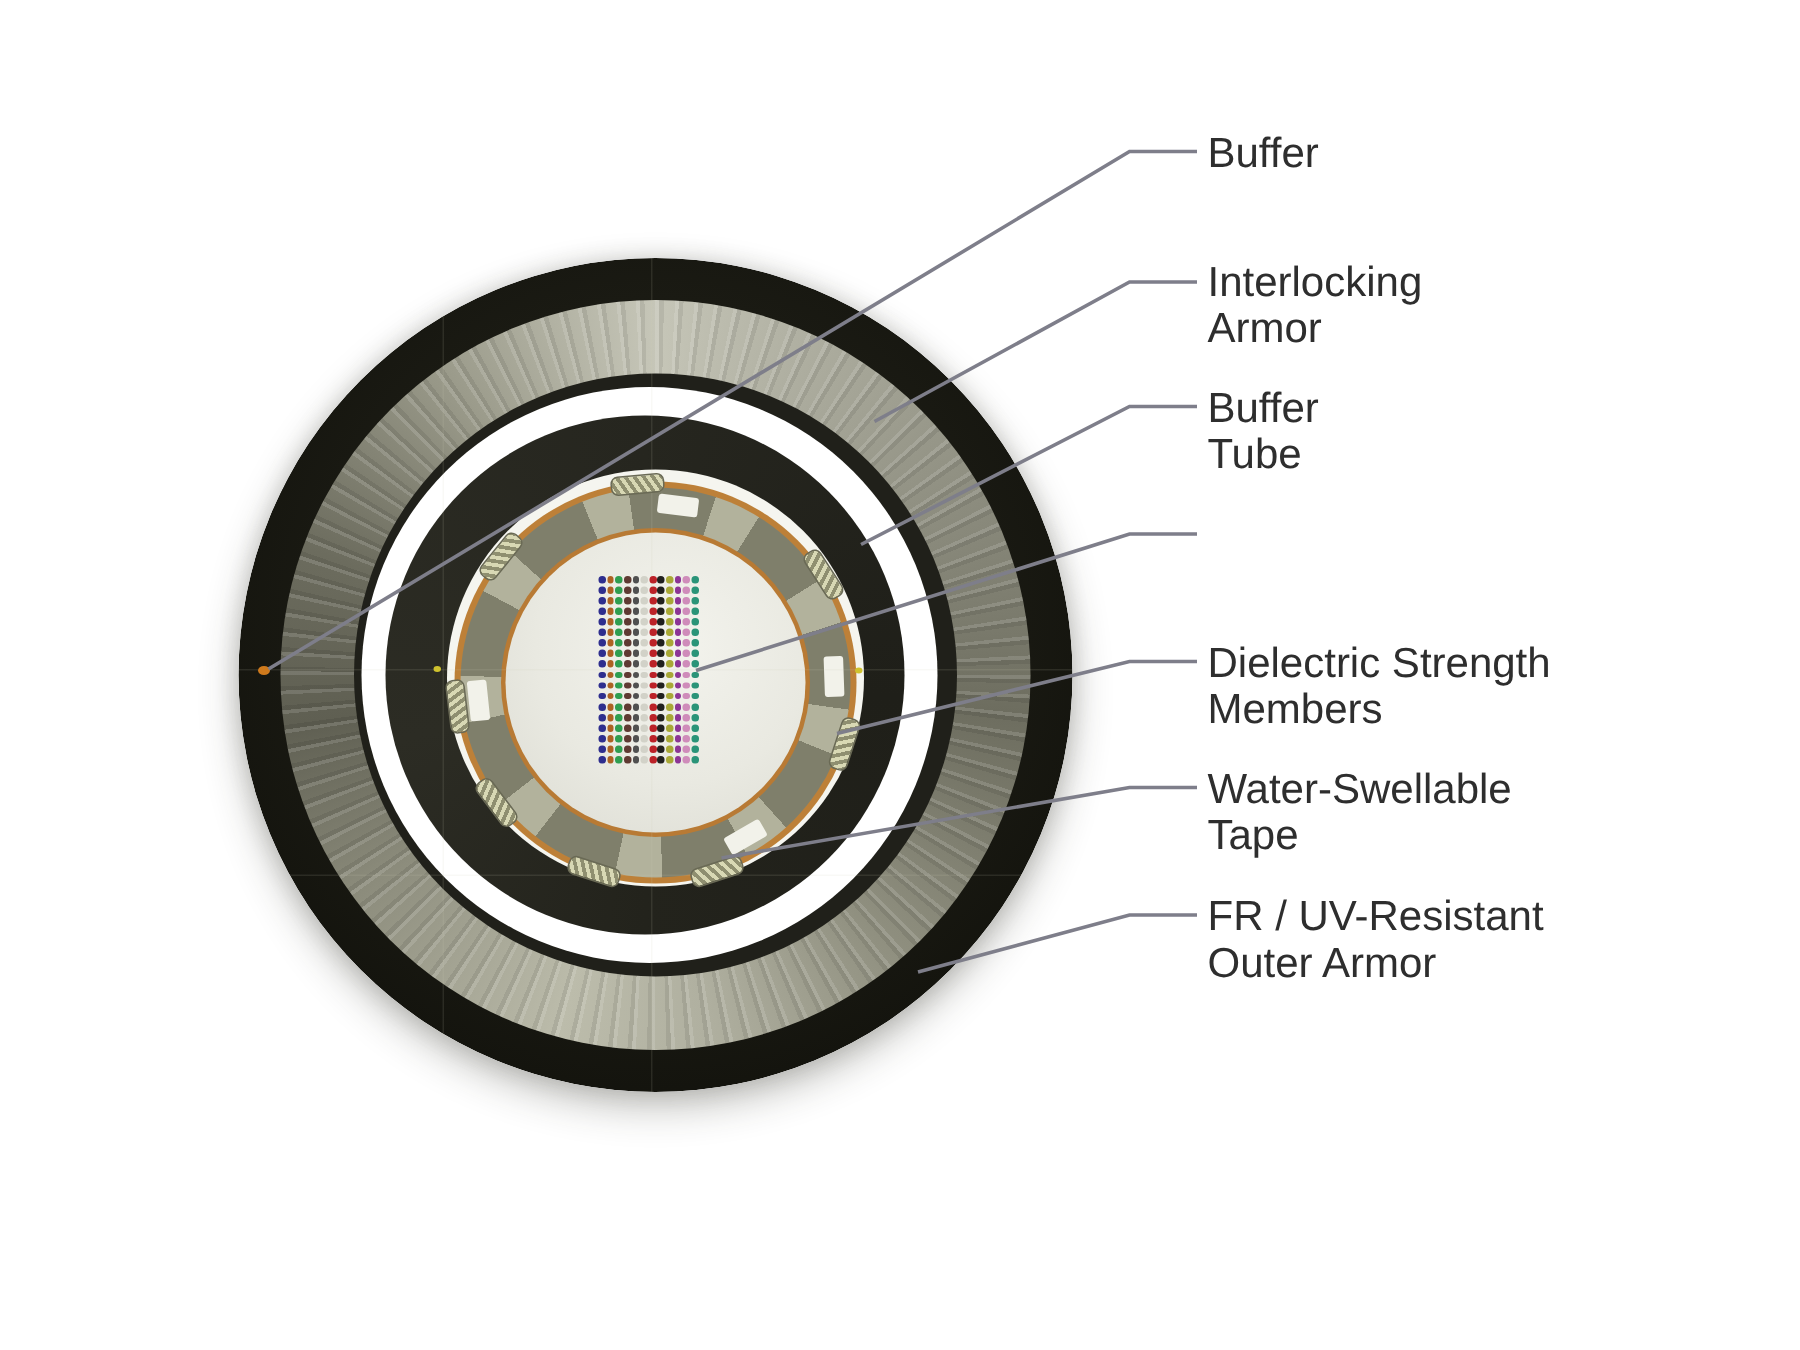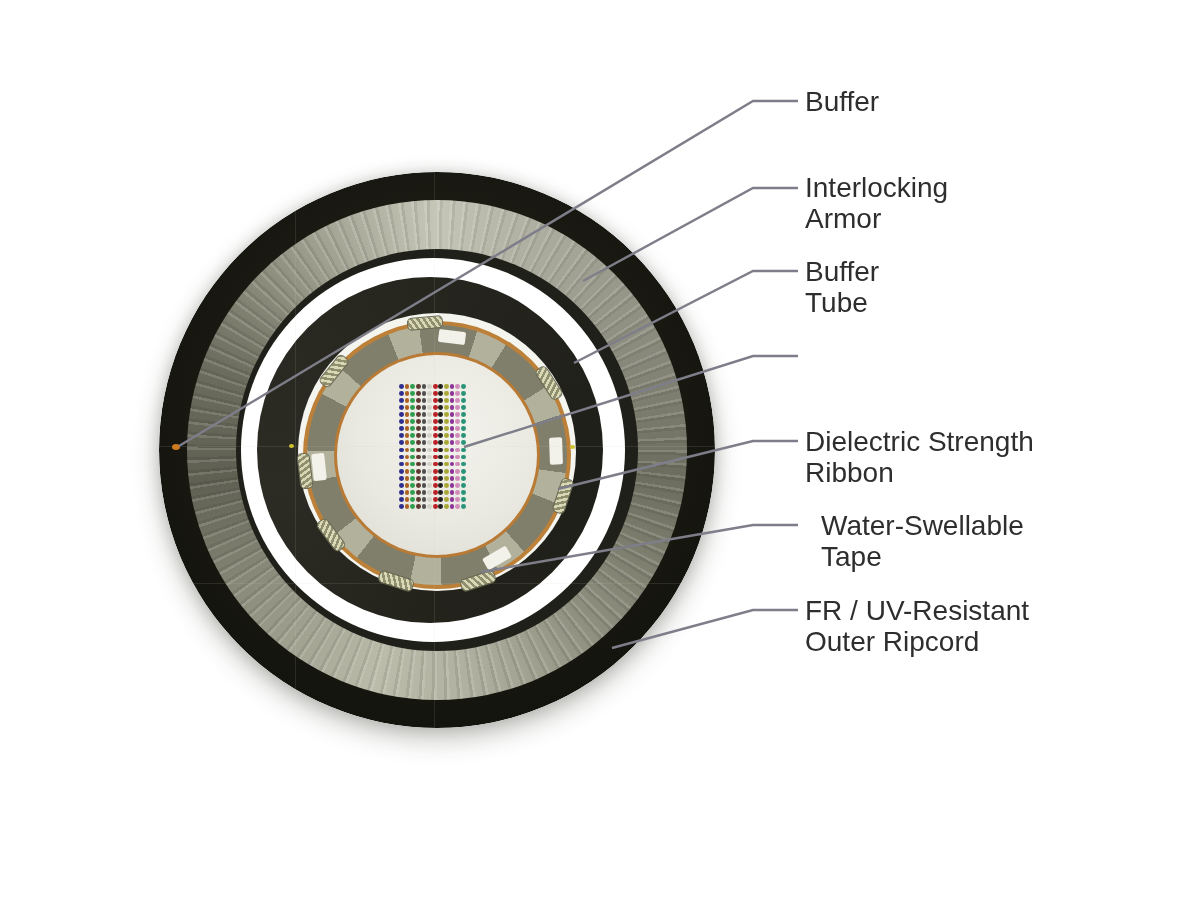--- a/index.html
+++ b/index.html
@@ -298,18 +298,18 @@
       <polyline points="798,525 753,525 481,572" fill="none" stroke="#7e7e8a" stroke-width="2.4"></polyline>
       <polyline points="798,610 753,610 612,648" fill="none" stroke="#7e7e8a" stroke-width="2.4"></polyline>
     </svg>
 
   <div class="label" style="left: 805px; top: 86px; color: rgb(46, 46, 46);">Buffer</div>
   <div class="label" style="left: 805px; top: 256px; color: rgb(46, 46, 46);">Buffer
 Tube</div>
   <div class="label" style="left: 805px; top: 172px; color: rgb(46, 46, 46);">Interlocking
 Armor</div>
   <div class="label" style="left: 805px; top: 426px; color: rgb(46, 46, 46);">Dielectric Strength
-Ribbon</div>
-  <div class="label" style="left: 805px; top: 510px; color: rgb(46, 46, 46); margin-left: 16px;">Water-Swellable
+Members</div>
+  <div class="label" style="left: 805px; top: 510px; color: rgb(46, 46, 46);">Water-Swellable
 Tape</div>
   <div class="label" style="left: 805px; top: 595px; color: rgb(46, 46, 46);">FR / UV-Resistant
-Outer Ripcord</div>
+Outer Armor</div>
 </div>
 
 </body></html>

